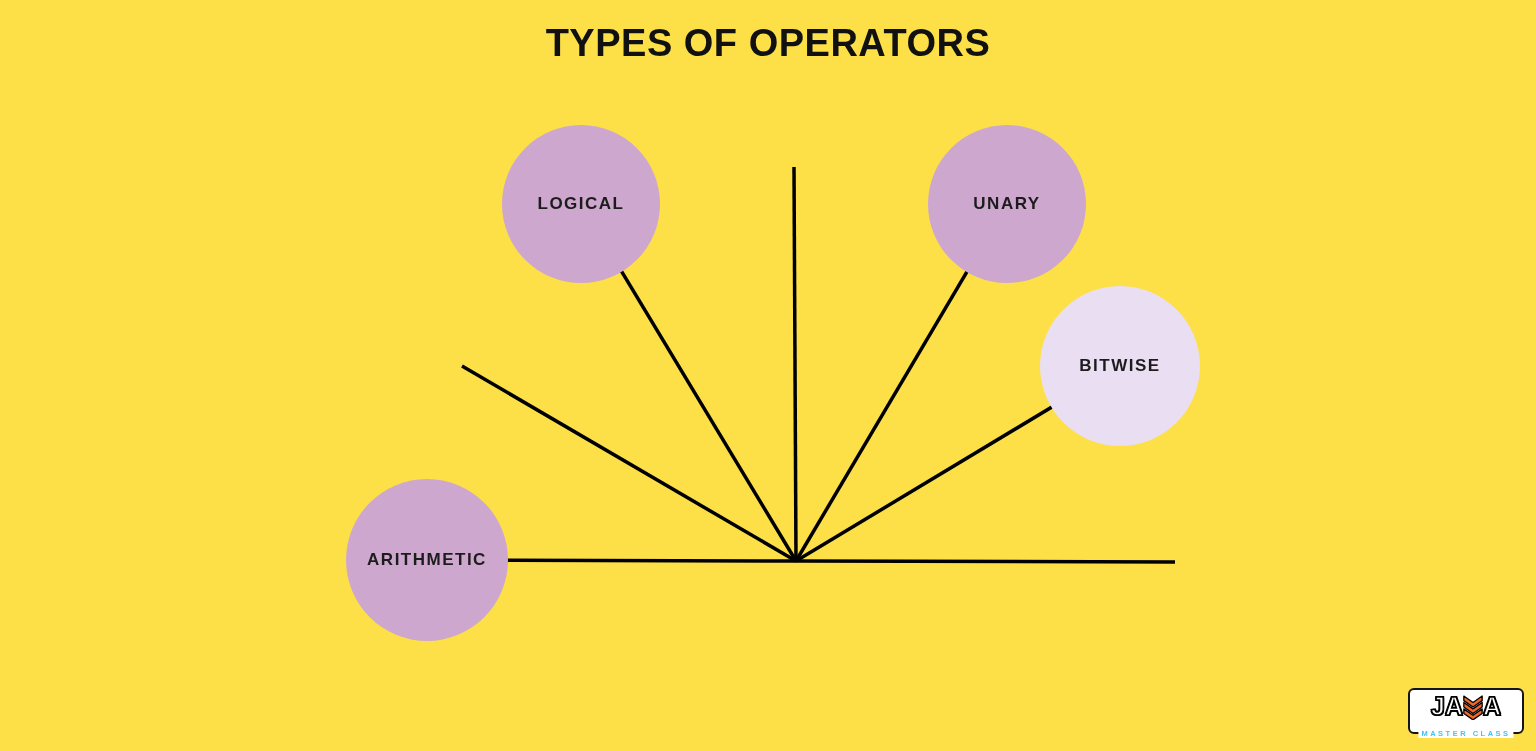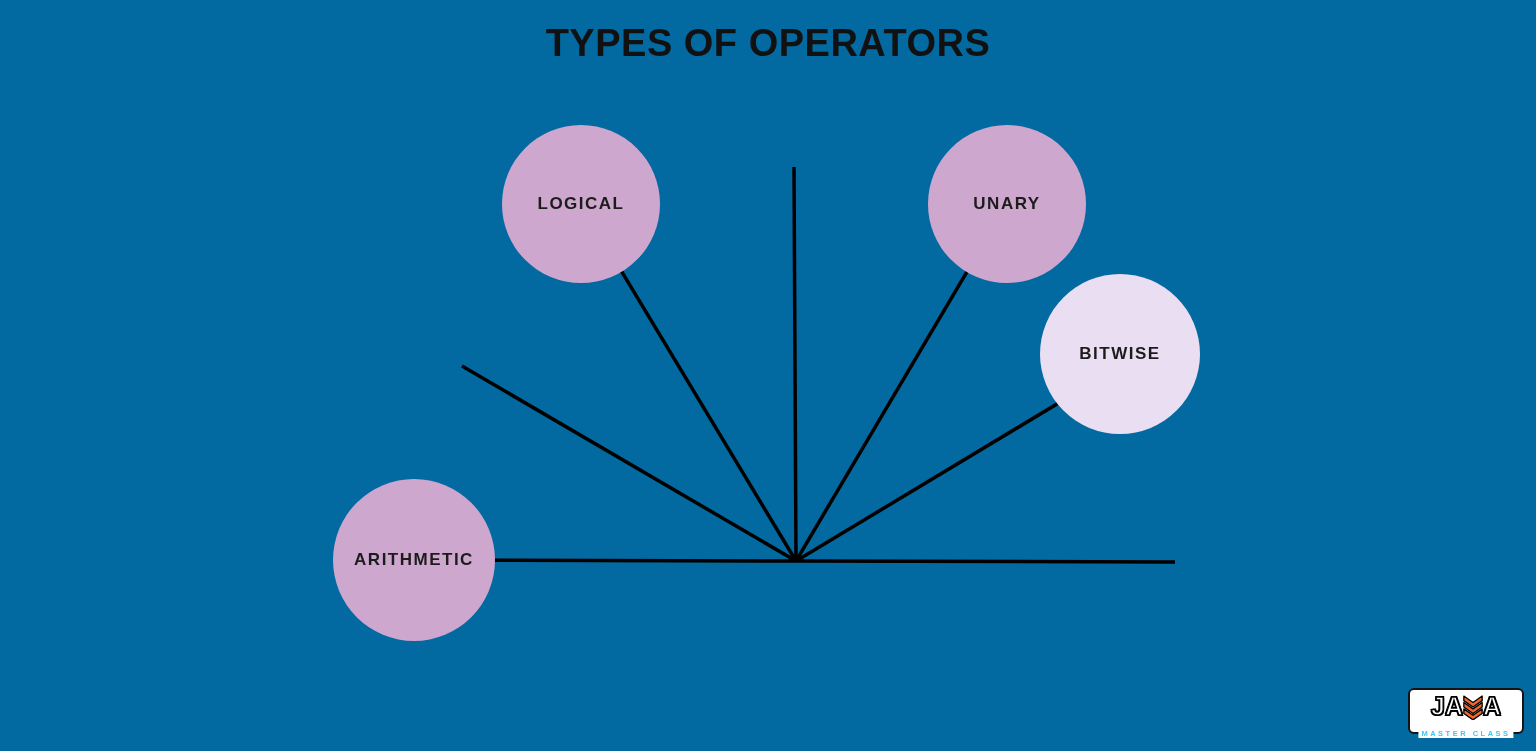--- a/index.html
+++ b/index.html
@@ -1,20 +1,20 @@
 <!DOCTYPE html>
 <html style="--c-center_circle: #643253; --c-node_medium: #cda7ce; --c-node_light: #eadef2; --c-connector: #000000; --c-title_text: #111111; --c-node_text: #1c1c1c; --c-center_text: #ffffff; --c-logo_orange: #f2662a; --c-logo_blue: #3ec6f0;"><head>
 <meta charset="utf-8">
 <style>
   html, body { margin: 0; padding: 0; background: #ffffff; }
   .canvas {
     position: relative;
     width: 1536px;
     height: 751px;
-    background: #0369a1;
+    background: #fde047;
     overflow: hidden;
     font-family: "Liberation Sans", sans-serif;
   }
 
   
   .title {
     position: absolute;
     top: 22px;
     left: 0;
     width: 100%;
@@ -50,26 +50,26 @@
   }
   .node .node-label {
     font-size: 17px;
     font-weight: 700;
     letter-spacing: 1.5px;
     color: var(--c-node_text, #1c1c1c);
   }
   .tone-medium { background: var(--c-node_medium, #cda7ce); }
   .tone-light  { background: var(--c-node_light, #eadef2); }
 
-  .n-arithmetic { left: 333px;  top: 479px; width: 162px; height: 162px; }
+  .n-arithmetic { left: 346px;  top: 479px; width: 162px; height: 162px; }
   .n-relational { left: 382px;  top: 286px; width: 160px; height: 160px; }
   .n-logical    { left: 502px;  top: 125px; width: 158px; height: 158px; }
   .n-assignment { left: 715px;  top: 88px;  width: 158px; height: 158px; }
   .n-unary      { left: 928px;  top: 125px; width: 158px; height: 158px; }
-  .n-bitwise    { left: 1040px; top: 274px; width: 160px; height: 160px; text-align: center; }
+  .n-bitwise    { left: 1040px; top: 286px; width: 160px; height: 160px; text-align: center; }
   .n-ternary    { left: 1095px; top: 482px; width: 160px; height: 160px; }
 
   .n-center {
     left: 653px; top: 389px;
     width: 286px; height: 286px;
     background: var(--c-center_circle, #643253);
     z-index: 3;
   }
   .n-center .center-label {
     font-size: 30px;

